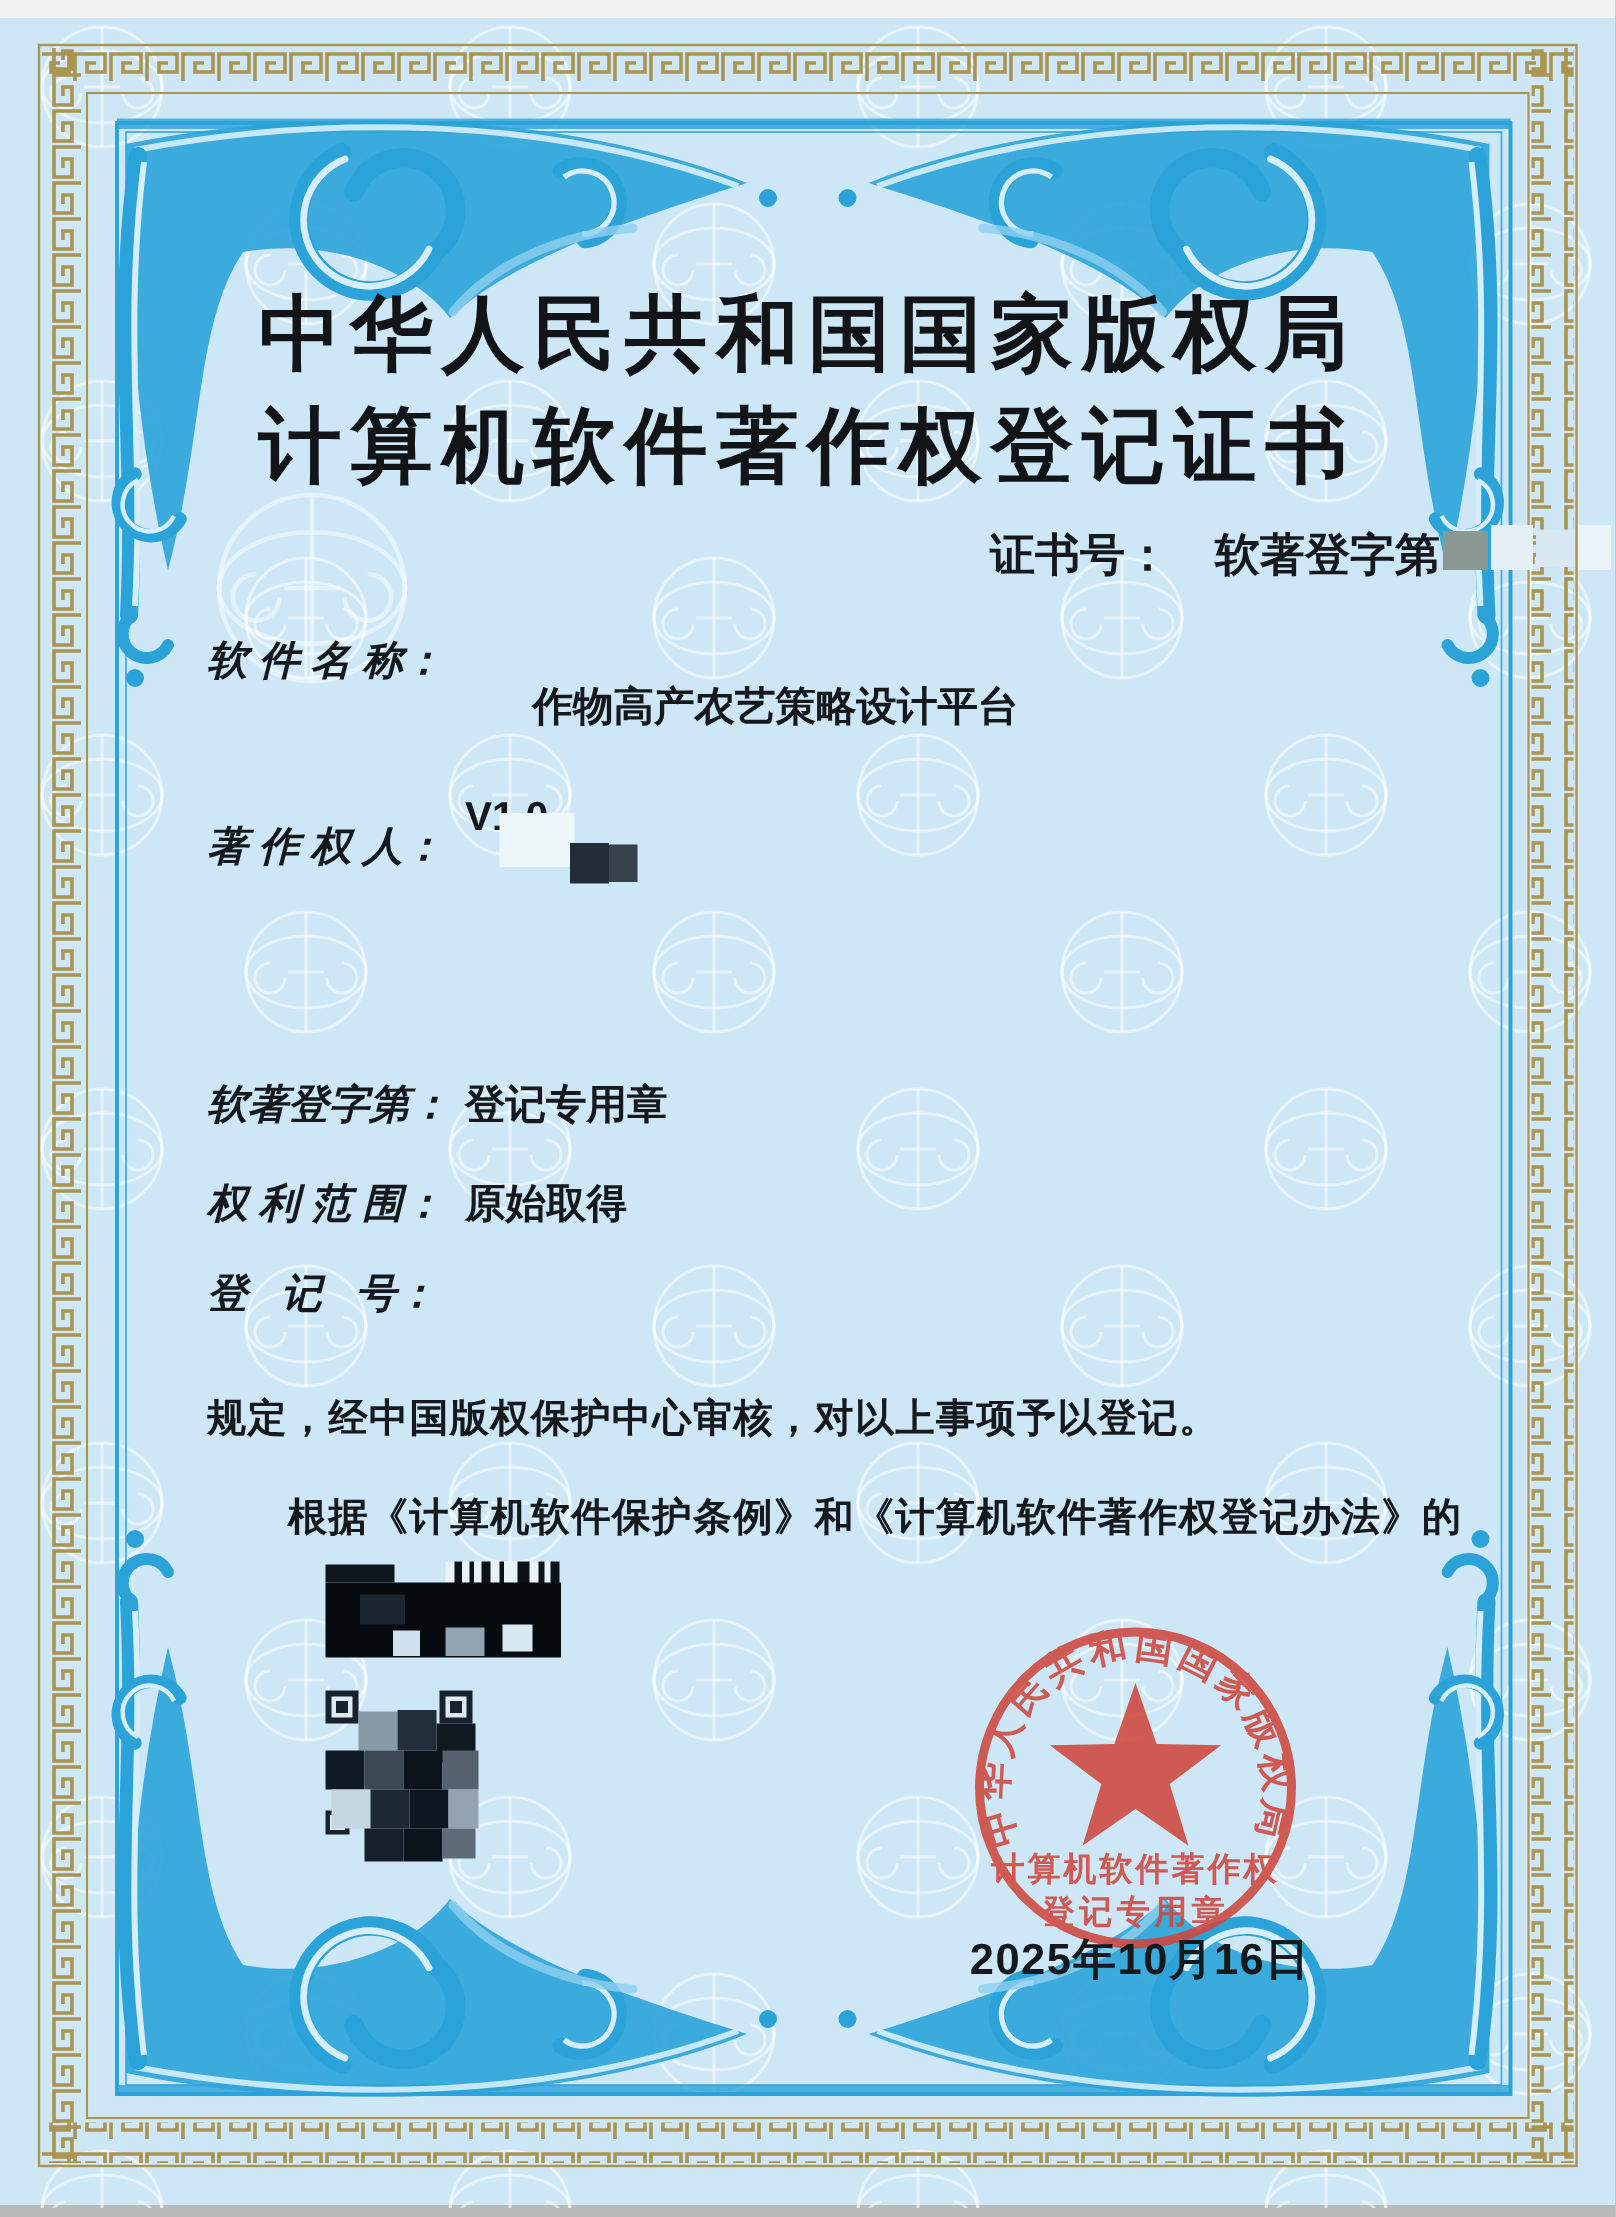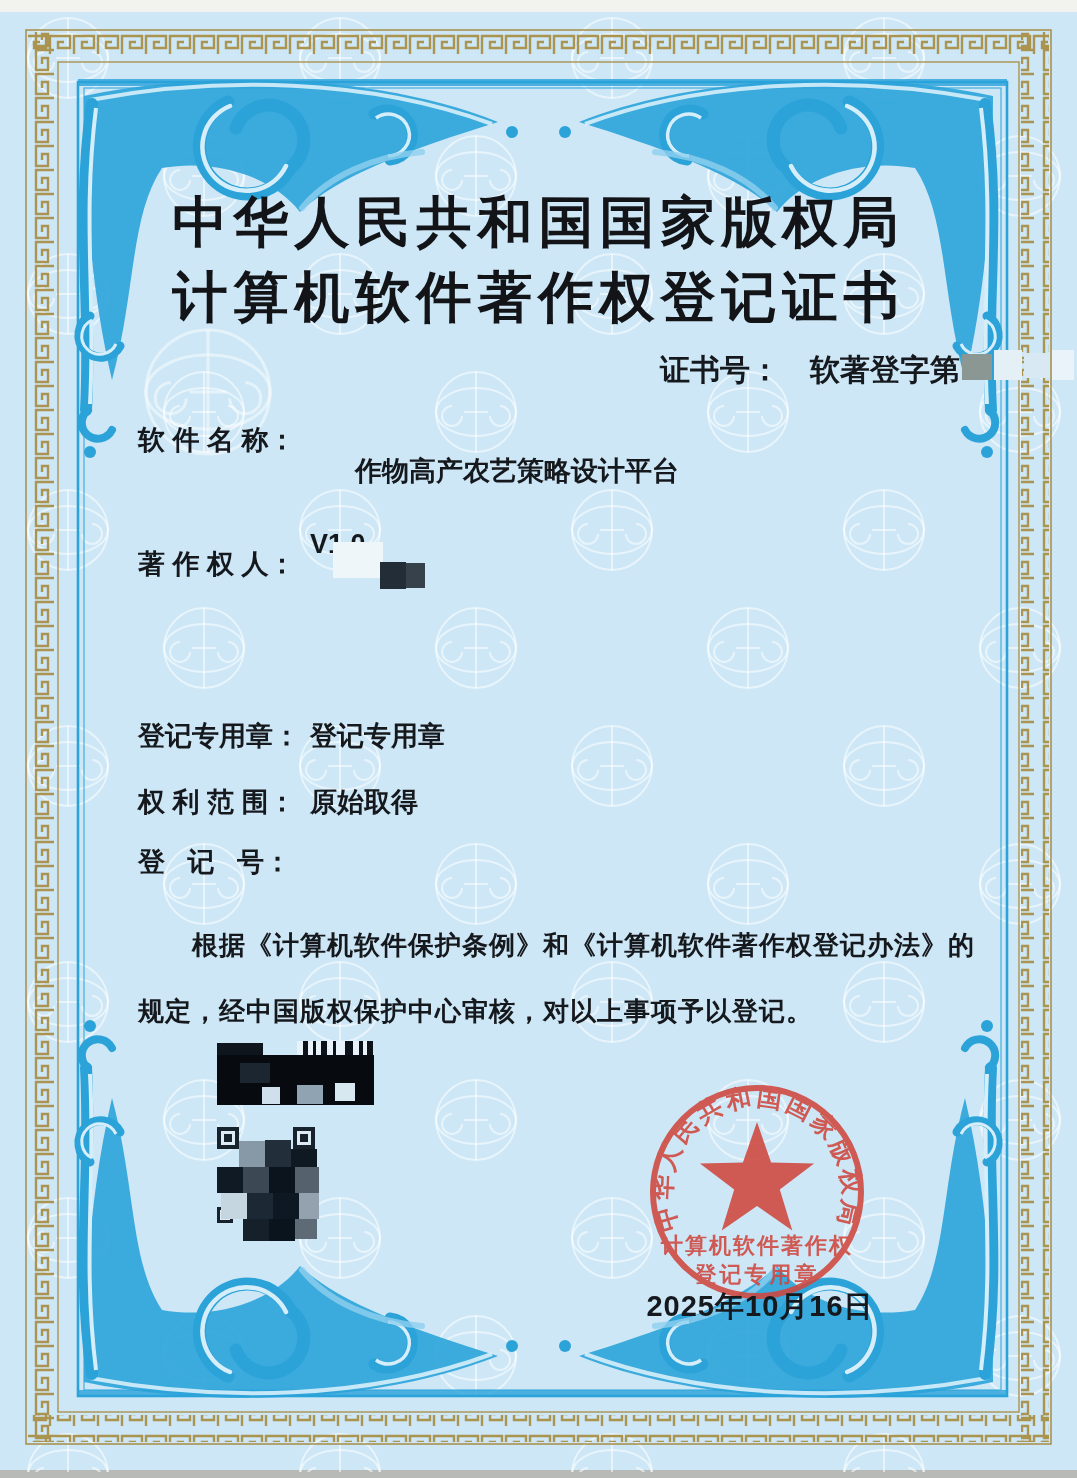--- a/index.html
+++ b/index.html
@@ -19,21 +19,21 @@
     font-family:"Liberation Serif",serif;
     font-weight:bold;font-size:55px;letter-spacing:6px;color:#121418;
     white-space:nowrap;
   }
   .certno-row{
     top:350px;left:660px;display:flex;align-items:flex-start;gap:10px;
     font-size:30px;font-weight:bold;white-space:pre;
   }
   .redact-inline{position:relative;width:112px;height:32px;display:inline-block;}
   .field-row{left:138px;font-size:27px;font-weight:bold;white-space:pre;}
-  .field-label{position:absolute;left:0;top:0;white-space:pre;}
+  .field-label{position:absolute;left:0;top:0;white-space:pre;font-style:italic;}
   .field-value{position:absolute;left:172px;top:0;white-space:pre;}
   .field-value .version{display:block;margin-top:9px;}
   .para{
     left:138px;top:912px;width:840px;
     font-size:26px;font-weight:600;letter-spacing:1px;color:#15181c;
   }
   .para .line{line-height:66px;white-space:nowrap;}
   .para .indent{padding-left:54px;}
   .date{
     left:620px;top:1287px;width:280px;text-align:center;
@@ -152,36 +152,36 @@
   <div class="abs txt field-row" style="top:546px;height:50px;width:860px;">
     <span class="field-label">著 作 权 人：</span>
     <span class="field-value" style="width:130px;height:50px;">
       <span class="px" style="left:23px;top:-4px;width:50px;height:36px;background:#eef6fa;"></span>
       <span class="px" style="left:70px;top:16px;width:26px;height:27px;background:#232d37;"></span>
       <span class="px" style="left:96px;top:17px;width:19px;height:25px;background:#37414b;"></span>
     </span>
   </div>
 
   <div class="abs txt field-row" style="top:718px;height:40px;width:860px;">
-    <span class="field-label">登记专用章：</span>
+    <span class="field-label">软著登字第：</span>
     <span class="field-value">登记专用章</span>
   </div>
 
   <div class="abs txt field-row" style="top:784px;height:40px;width:860px;text-align:center;">
     <span class="field-label">权 利 范 围：</span>
     <span class="field-value">原始取得</span>
   </div>
 
   <div class="abs txt field-row" style="top:844px;height:50px;width:860px;text-align:center;">
     <span class="field-label">登   记   号：</span>
   </div>
 
   <div class="abs txt para">
+    <div class="line">规定，经中国版权保护中心审核，对以上事项予以登记。</div>
     <div class="line indent">根据《计算机软件保护条例》和《计算机软件著作权登记办法》的</div>
-    <div class="line">规定，经中国版权保护中心审核，对以上事项予以登记。</div>
   </div>
 
   <div class="abs txt" style="left:217px;top:1041px;width:158px;height:64px;">
     <span class="px" style="left:0;top:2px;width:46px;height:12px;background:#0e151c;"></span>
     <span class="px" style="left:80px;top:0;width:76px;height:16px;background:#e8f2f8;"></span>
     <span class="px" style="left:86px;top:0;width:5px;height:16px;background:#0c1218;"></span>
     <span class="px" style="left:96px;top:0;width:3px;height:16px;background:#0c1218;"></span>
     <span class="px" style="left:104px;top:0;width:6px;height:16px;background:#0c1218;"></span>
     <span class="px" style="left:116px;top:0;width:3px;height:16px;background:#0c1218;"></span>
     <span class="px" style="left:128px;top:0;width:8px;height:16px;background:#0c1218;"></span>

